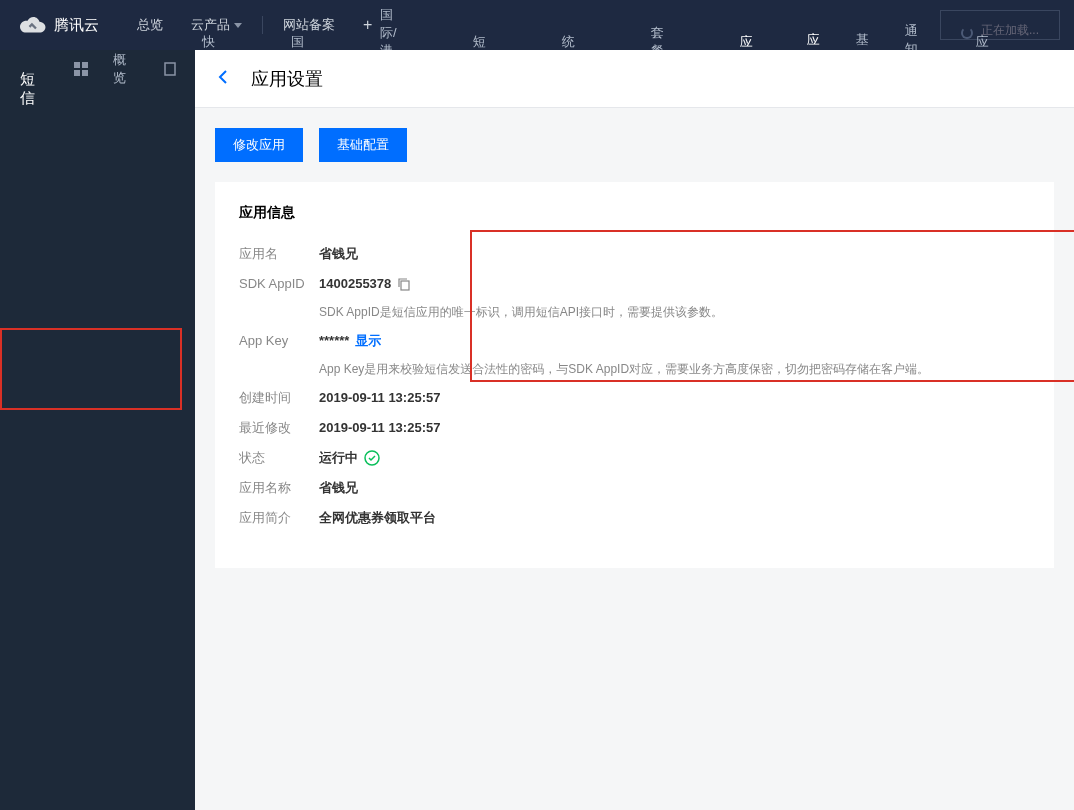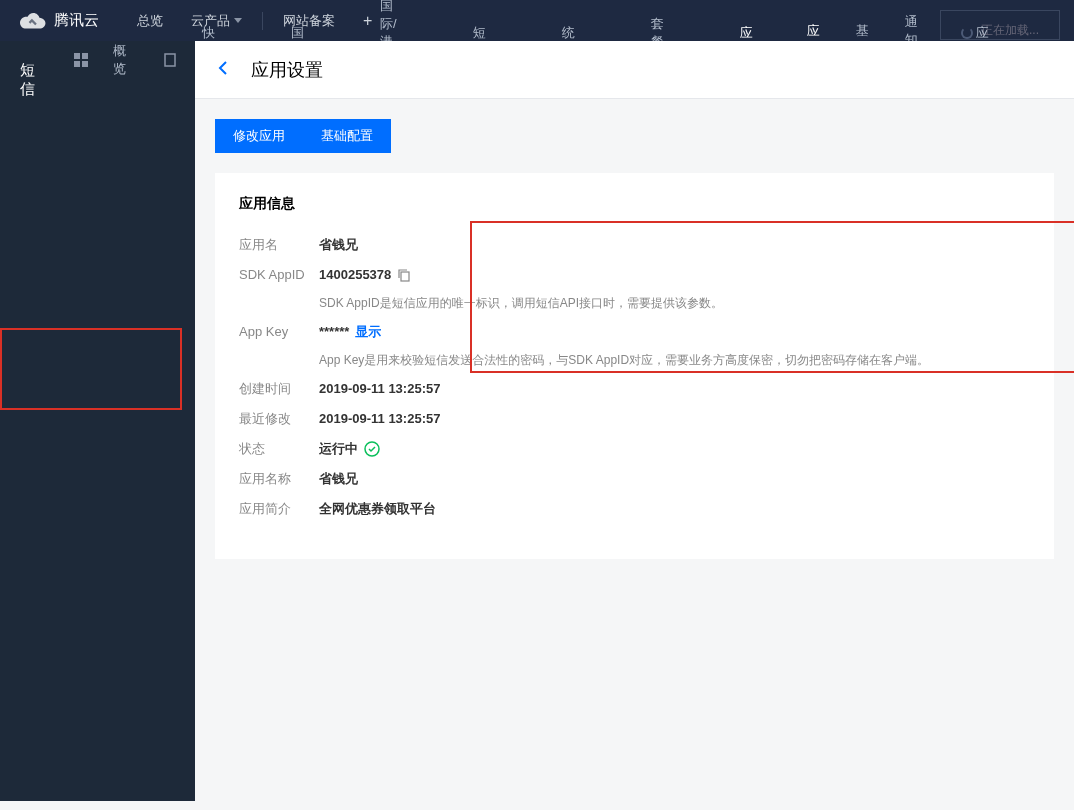--- a/index.html
+++ b/index.html
@@ -1,17 +1,17 @@
 <!DOCTYPE html>
 <html><head>
   <meta charset="utf-8">
   <style>
     * { box-sizing: border-box; margin: 0; padding: 0; }
     body { font-family: -apple-system, "PingFang SC", "Microsoft YaHei", sans-serif; background: #f5f6f7; width: 1074px; height: 810px; overflow: hidden; }
-    .topbar { height: 41px; background: #1e2941; display: flex; align-items: center; padding: 0 20px; color: #fff; position: relative; }
+    .topbar { height: 50px; background: #1e2941; display: flex; align-items: center; padding: 0 20px; color: #fff; position: relative; }
     .logo { display: flex; align-items: center; gap: 8px; margin-right: 24px; }
     .logo svg { width: 26px; height: 22px; }
     .logo-text { font-size: 15px; font-weight: 500; }
     .top-link { color: #cfd5dd; font-size: 13px; padding: 0 14px; cursor: pointer; display: flex; align-items: center; gap: 4px; justify-content: center; }
     .top-divider { width: 1px; height: 18px; background: #3a465f; margin: 0 6px; }
     .top-plus { color: #cfd5dd; padding: 0 14px; cursor: pointer; font-size: 16px; }
     .loading-pill { position: absolute; right: 14px; top: 10px; height: 30px; min-width: 120px; border: 1px solid #3a465f; display: flex; align-items: flex-end; justify-content: center; color: #667; font-size: 12px; gap: 8px; padding: 0 14px; }
     .spinner { width: 12px; height: 12px; border: 2px solid #4c5a76; border-top-color: transparent; border-radius: 50%; }
     .layout { display: flex; height: calc(100% - 50px); }
     .sidebar { width: 195px; background: #1d2939; color: #b3bdcc; display: flex; flex-direction: row; }
@@ -25,21 +25,21 @@
     .side-sub.active { background: #2a3649; color: #fff; }
     .side-bullet { width: 4px; height: 4px; background: #006eff; border-radius: 50%; position: absolute; left: 22px; }
     .side-bullet.dim { background: #556; }
     .hl-red { position: absolute; border: 2px solid #d93026; pointer-events: none; z-index: 9; }
     .hl-left { left: 0; top: 328px; width: 182px; height: 82px; }
     .content { flex: 1; background: #f5f6f7; padding: 0; position: relative; overflow: hidden; }
     .content-hdr { height: 58px; display: flex; align-items: center; padding: 0 20px; gap: 18px; border-bottom: 1px solid #e5e7eb; background: #fff; }
     .back-arrow { color: #006eff; cursor: pointer; }
     .page-title { font-size: 18px; font-weight: 500; color: #000; }
     .card-wrap { padding: 20px; }
-    .btn-row { display: flex; margin-bottom: 20px; }
+    .btn-row { display: flex; gap: 16px; margin-bottom: 20px; }
     .btn-primary { background: #006eff; color: #fff; border: none; height: 34px; padding: 0 18px; font-size: 13px; cursor: pointer; }
     .panel { background: #fff; padding: 22px 24px 30px; }
     .panel-title { font-size: 14px; font-weight: 600; color: #000; margin-bottom: 22px; }
     .info-row { display: flex; align-items: flex-start; font-size: 13px; margin-bottom: 10px; line-height: 20px; }
     .info-row .lbl { width: 80px; color: #888; flex-shrink: 0; }
     .info-row .val { color: #333; display: flex; align-items: center; gap: 6px; flex-wrap: wrap; font-weight: bold; }
     .info-note { font-size: 12px; color: #888; margin: 2px 0 10px 80px; }
     .copy-icon { width: 14px; height: 14px; cursor: pointer; }
     .link-blue { color: #006eff; cursor: pointer; margin-left: 0; }
     .status-ok { color: #0abf5b; display: inline-flex; align-items: center; gap: 4px; }

